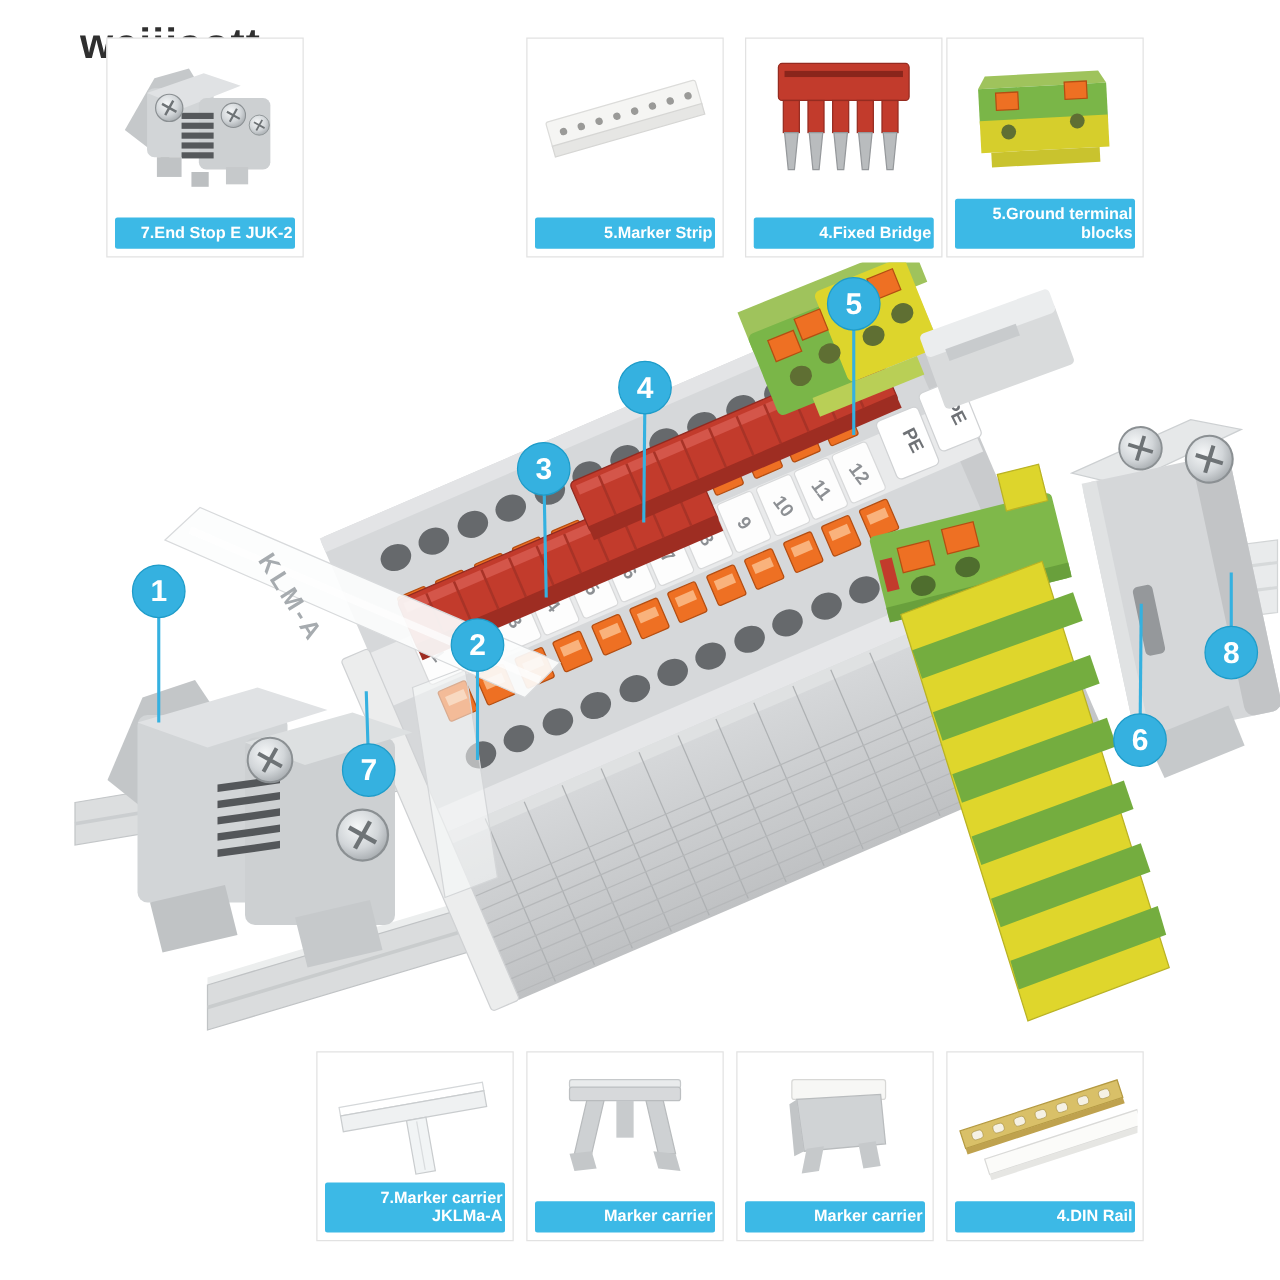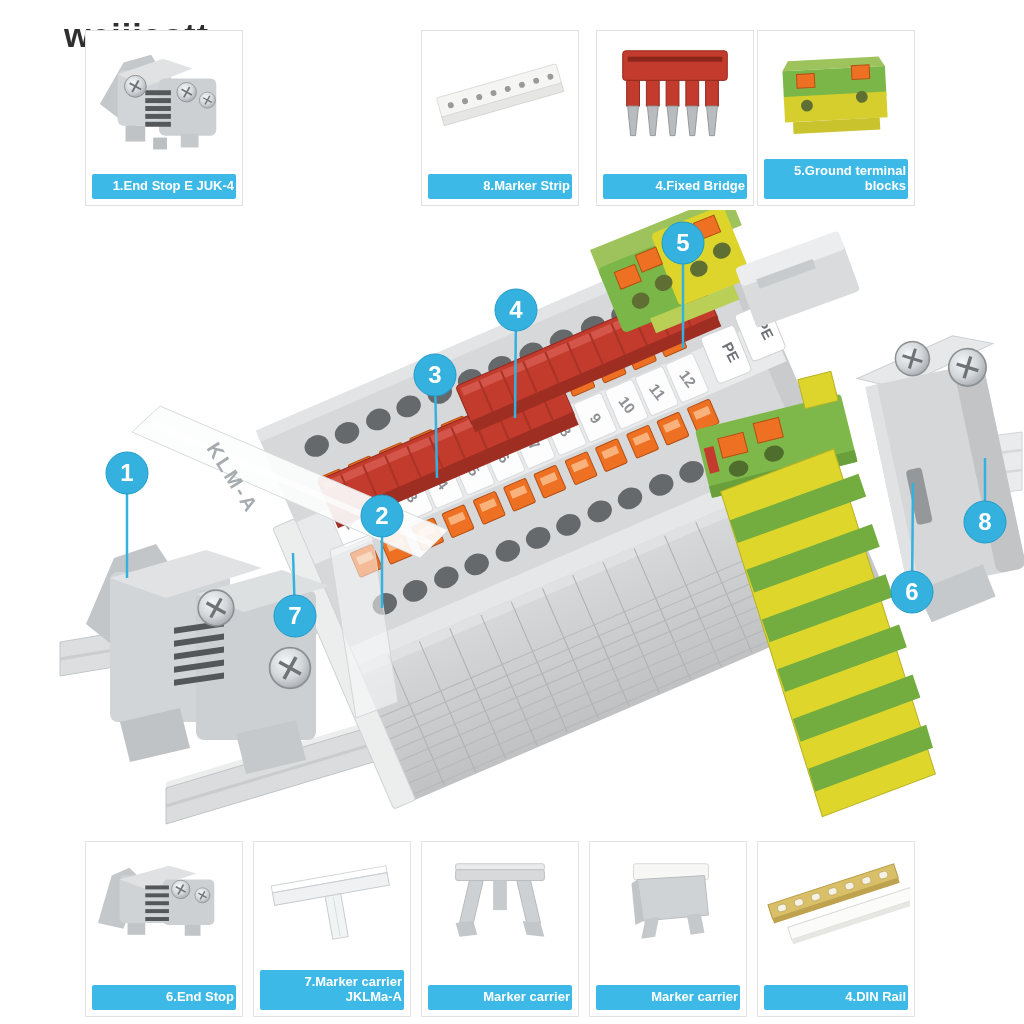--- a/index.html
+++ b/index.html
@@ -8,21 +8,21 @@
     --ground_green:#7ab648; --ground_yellow:#ddd52c;
   }
   *{box-sizing:border-box;margin:0;padding:0}
   html,body{width:1024px;height:1024px;background:#fff;overflow:hidden;
     font-family:"Liberation Sans",sans-serif}
   .stage{position:relative;width:1024px;height:1024px;background:#fff}
   .watermark{position:absolute;left:64px;top:16px;font-size:34px;font-weight:bold;
     color:#2f2f2f;letter-spacing:1px}
   .card{position:absolute;width:158px;background:#fff;border:1px solid #e2e2e2}
   .card.top{top:30px;height:176px}
-  .card.bottom{top:841px;height:176px}
+  .card.bottom{top:841px;height:152px}
   .card-img{position:absolute;left:4px;top:4px;width:148px;display:block}
   .card-label{position:absolute;left:6px;right:6px;bottom:6px;background:var(--label_bg);
     color:var(--label_text);font-size:13px;font-weight:bold;text-align:right;
     padding:5px 2px;line-height:1.15;border-radius:2px}
   .main-figure{position:absolute;left:0;top:210px;width:1024px;height:632px}
   
   .f-accent{fill:var(--accent)} .s-accent{stroke:var(--accent)}
   .f-red{fill:var(--bridge_red)} .f-orange{fill:var(--clamp_orange)}
   .f-green{fill:var(--ground_green)} .f-yellow{fill:var(--ground_yellow)}
   .strip-num{font:bold 15px "Liberation Sans",sans-serif;fill:#8d9094;text-anchor:middle}
@@ -80,42 +80,42 @@
           <rect x="56" y="80" width="26" height="5"></rect>
         <rect x="56" y="88" width="26" height="5"></rect>
         </g>
       <rect x="36" y="92" width="20" height="16" fill="#c0c3c5"></rect>
       <rect x="92" y="100" width="18" height="14" fill="#c6c9cb"></rect>
       <rect x="64" y="104" width="14" height="12" fill="#bcbfc1"></rect>
       <use href="#screw" transform="translate(46,52) scale(0.65)"></use>
       <use href="#screw" transform="translate(98,58) scale(0.58)"></use>
       <use href="#screw" transform="translate(119,66) scale(0.48)"></use>
     </svg>
-    <div class="card-label">1.End Stop E JUK-4</div>
+    <div class="card-label">7.End Stop E JUK-2</div>
   </div>
 
 
   <div class="card top" style="left:421px">
     <svg class="card-img" viewBox="0 0 150 120">
       <g transform="rotate(-16 75 60)">
         <rect x="12" y="46" width="126" height="22" rx="2" fill="#f5f5f3" stroke="#dcdcda"></rect>
         <rect x="12" y="66" width="126" height="9" fill="#e6e6e4" stroke="#d6d6d4"></rect>
         <g fill="#9a9a98">
             <circle cx="24" cy="57" r="3"></circle>
             <circle cx="39" cy="57" r="3"></circle>
           <circle cx="54" cy="57" r="3"></circle>
             <circle cx="69" cy="57" r="3"></circle>
             <circle cx="84" cy="57" r="3"></circle>
           <circle cx="99" cy="57" r="3"></circle>
             <circle cx="114" cy="57" r="3"></circle>
             <circle cx="129" cy="57" r="3"></circle>
           </g>
       </g>
     </svg>
-    <div class="card-label">8.Marker Strip</div>
+    <div class="card-label">5.Marker Strip</div>
   </div>
 
   <div class="card top" style="left:596px">
     <svg class="card-img" viewBox="0 0 150 120">
       <rect x="22" y="16" width="106" height="30" rx="3" class="f-red" stroke="#952b20"></rect>
       <rect x="27" y="22" width="96" height="5" fill="#8a251b"></rect>
       <g class="f-red" stroke="#952b20">
         <rect x="26" y="46" width="13" height="26"></rect>
           <rect x="46" y="46" width="13" height="26"></rect>
         <rect x="66" y="46" width="13" height="26"></rect>
@@ -453,40 +453,20 @@
     <g>
       <circle class="f-accent callout-circle" cx="295" cy="406" r="21"></circle>
       <text class="callout-num" x="295" y="414">7</text>
       </g>
     <g>
       <circle class="f-accent callout-circle" cx="985" cy="312" r="21"></circle>
       <text class="callout-num" x="985" y="320">8</text>
       </g>
   </svg>
 
-  <div class="card bottom" style="left:85px">
-    <svg class="card-img" viewBox="0 0 150 100">
-      <polygon points="8,78 22,30 40,22 52,34 34,84" fill="#c5c8ca"></polygon>
-      <rect x="30" y="30" width="56" height="48" rx="5" fill="#d0d3d5"></rect>
-      <polygon points="30,34 80,20 108,28 58,44" fill="#dfe1e3"></polygon>
-      <rect x="74" y="34" width="52" height="46" rx="5" fill="#cdd0d2"></rect>
-      <g fill="#54575a">
-          <rect x="56" y="40" width="24" height="4"></rect>
-          <rect x="56" y="48" width="24" height="4"></rect>
-        <rect x="56" y="56" width="24" height="4"></rect>
-          <rect x="56" y="64" width="24" height="4"></rect>
-        <rect x="56" y="72" width="24" height="4"></rect>
-        </g>
-      <rect x="38" y="78" width="18" height="12" fill="#c2c5c7"></rect>
-      <rect x="96" y="80" width="16" height="11" fill="#c2c5c7"></rect>
-      <use href="#screw" transform="translate(92,44) scale(0.55)"></use>
-      <use href="#screw" transform="translate(114,50) scale(0.45)"></use>
-    </svg>
-    <div class="card-label">6.End Stop</div>
-  </div>
 
   <div class="card bottom" style="left:253px">
     <svg class="card-img" viewBox="0 0 150 100">
       <g transform="rotate(-10 75 50)">
         <rect x="16" y="30" width="118" height="7" fill="#ffffff" stroke="#d4d7d9"></rect>
         <rect x="16" y="37" width="118" height="13" fill="#eff1f2" stroke="#c9ccce"></rect>
         <rect x="68" y="50" width="16" height="44" fill="rgba(240,243,244,0.95)" stroke="#c9ccce"></rect>
         <line x1="76" y1="52" x2="76" y2="92" stroke="#d9dcde"></line>
       </g>
     </svg>

